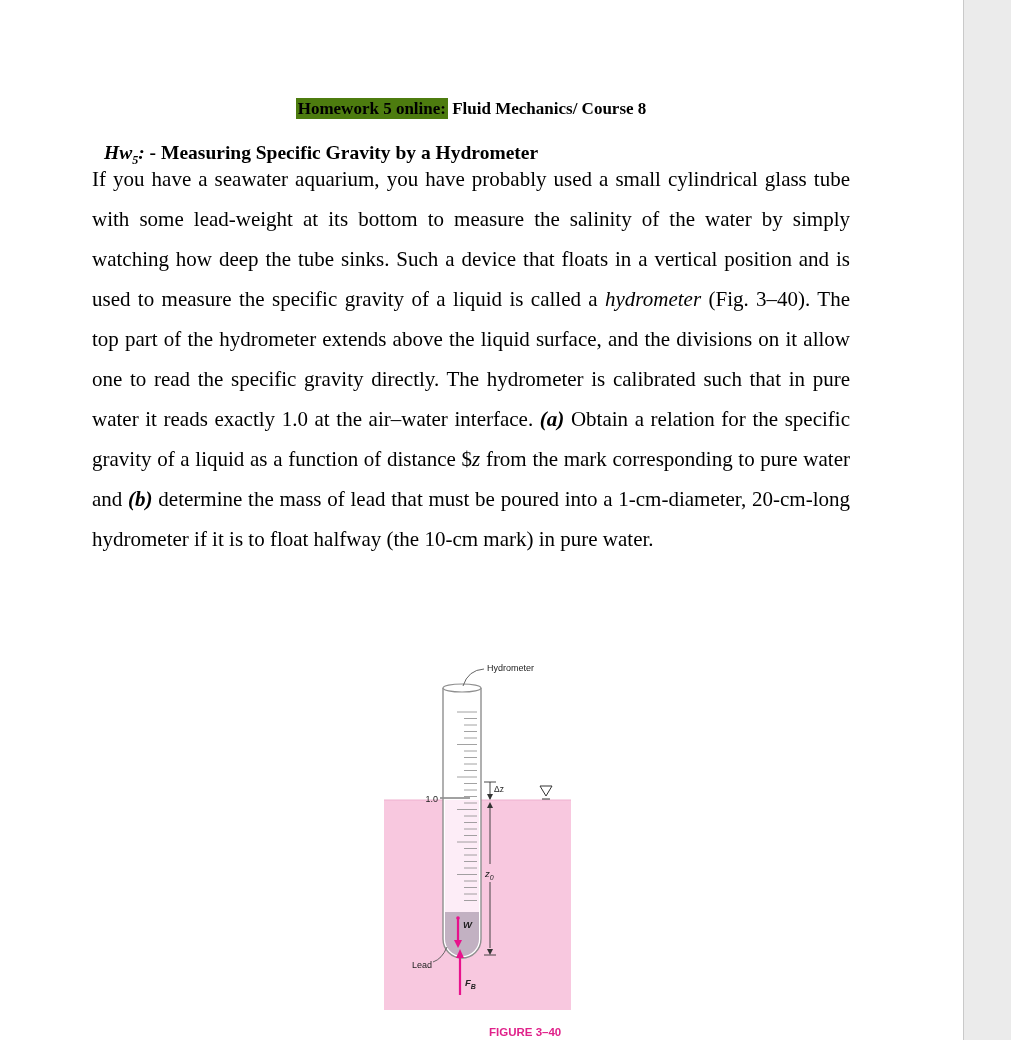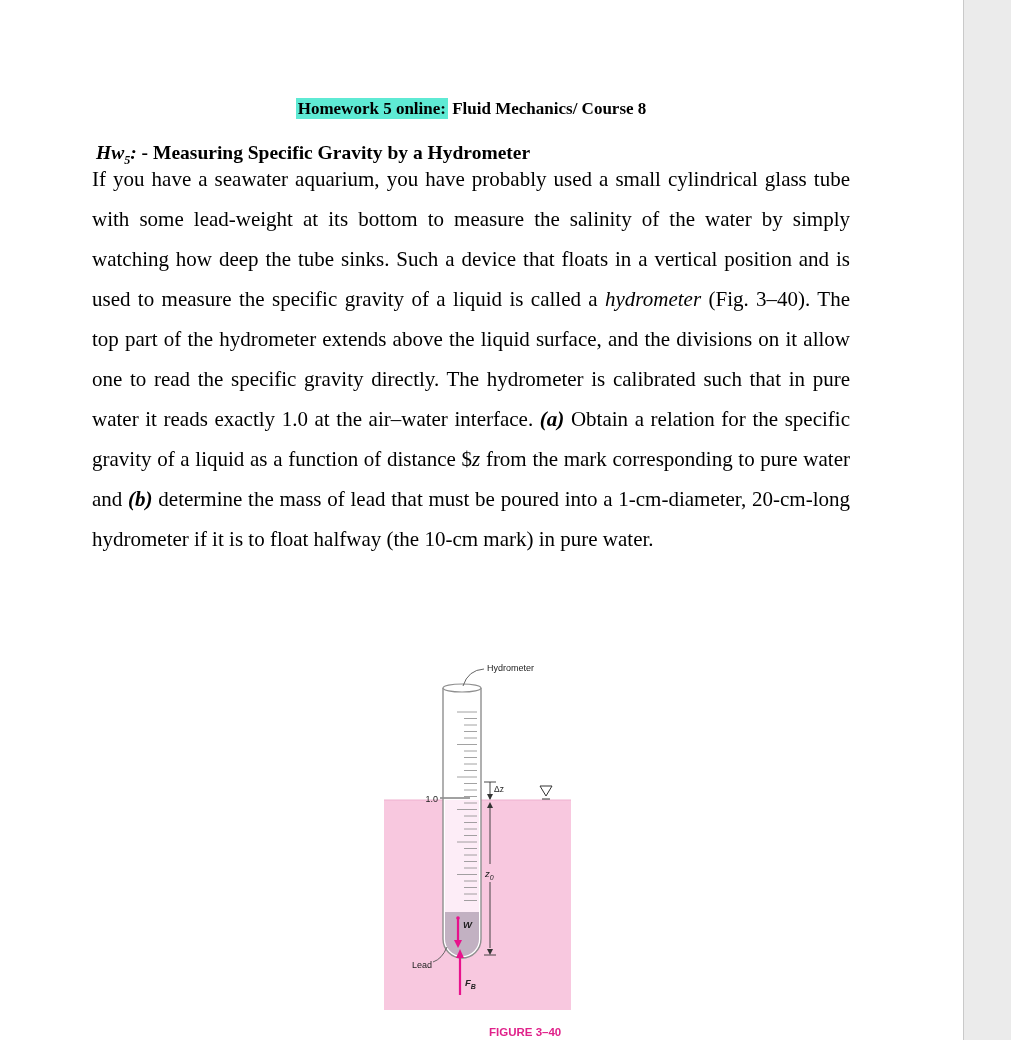--- a/index.html
+++ b/index.html
@@ -8,23 +8,23 @@
     font-family:"Liberation Serif", serif;color:#000;overflow:hidden;
   }
   .right-strip{
     position:absolute;top:0;right:0;width:47px;height:1040px;
     background:#ebebeb;border-left:1px solid #c9c9c9;
   }
   .title{
     position:absolute;top:98px;left:92px;width:758px;
     text-align:center;font-weight:bold;font-size:17px;line-height:22px;
   }
-  .title .hl{background:#5eead4;padding:1px 2px;}
+  .title .hl{background:#4d7c0f;padding:1px 2px;}
   .heading{
-    position:absolute;top:142px;left:96px;width:758px;
+    position:absolute;top:142px;left:104px;width:758px;
     font-size:19.5px;font-weight:bold;line-height:22px;
   }
   .heading .bi{font-style:italic;}
   .heading sub{font-size:0.62em;}
   .para{
     position:absolute;top:159px;left:92px;width:758px;
     font-size:21px;line-height:40px;text-align:justify;
   }
   .figure-wrap{position:absolute;left:350px;top:655px;width:250px;height:385px;}
   .figlabel{font-family:"Liberation Sans", sans-serif;font-size:9px;fill:#222;}

